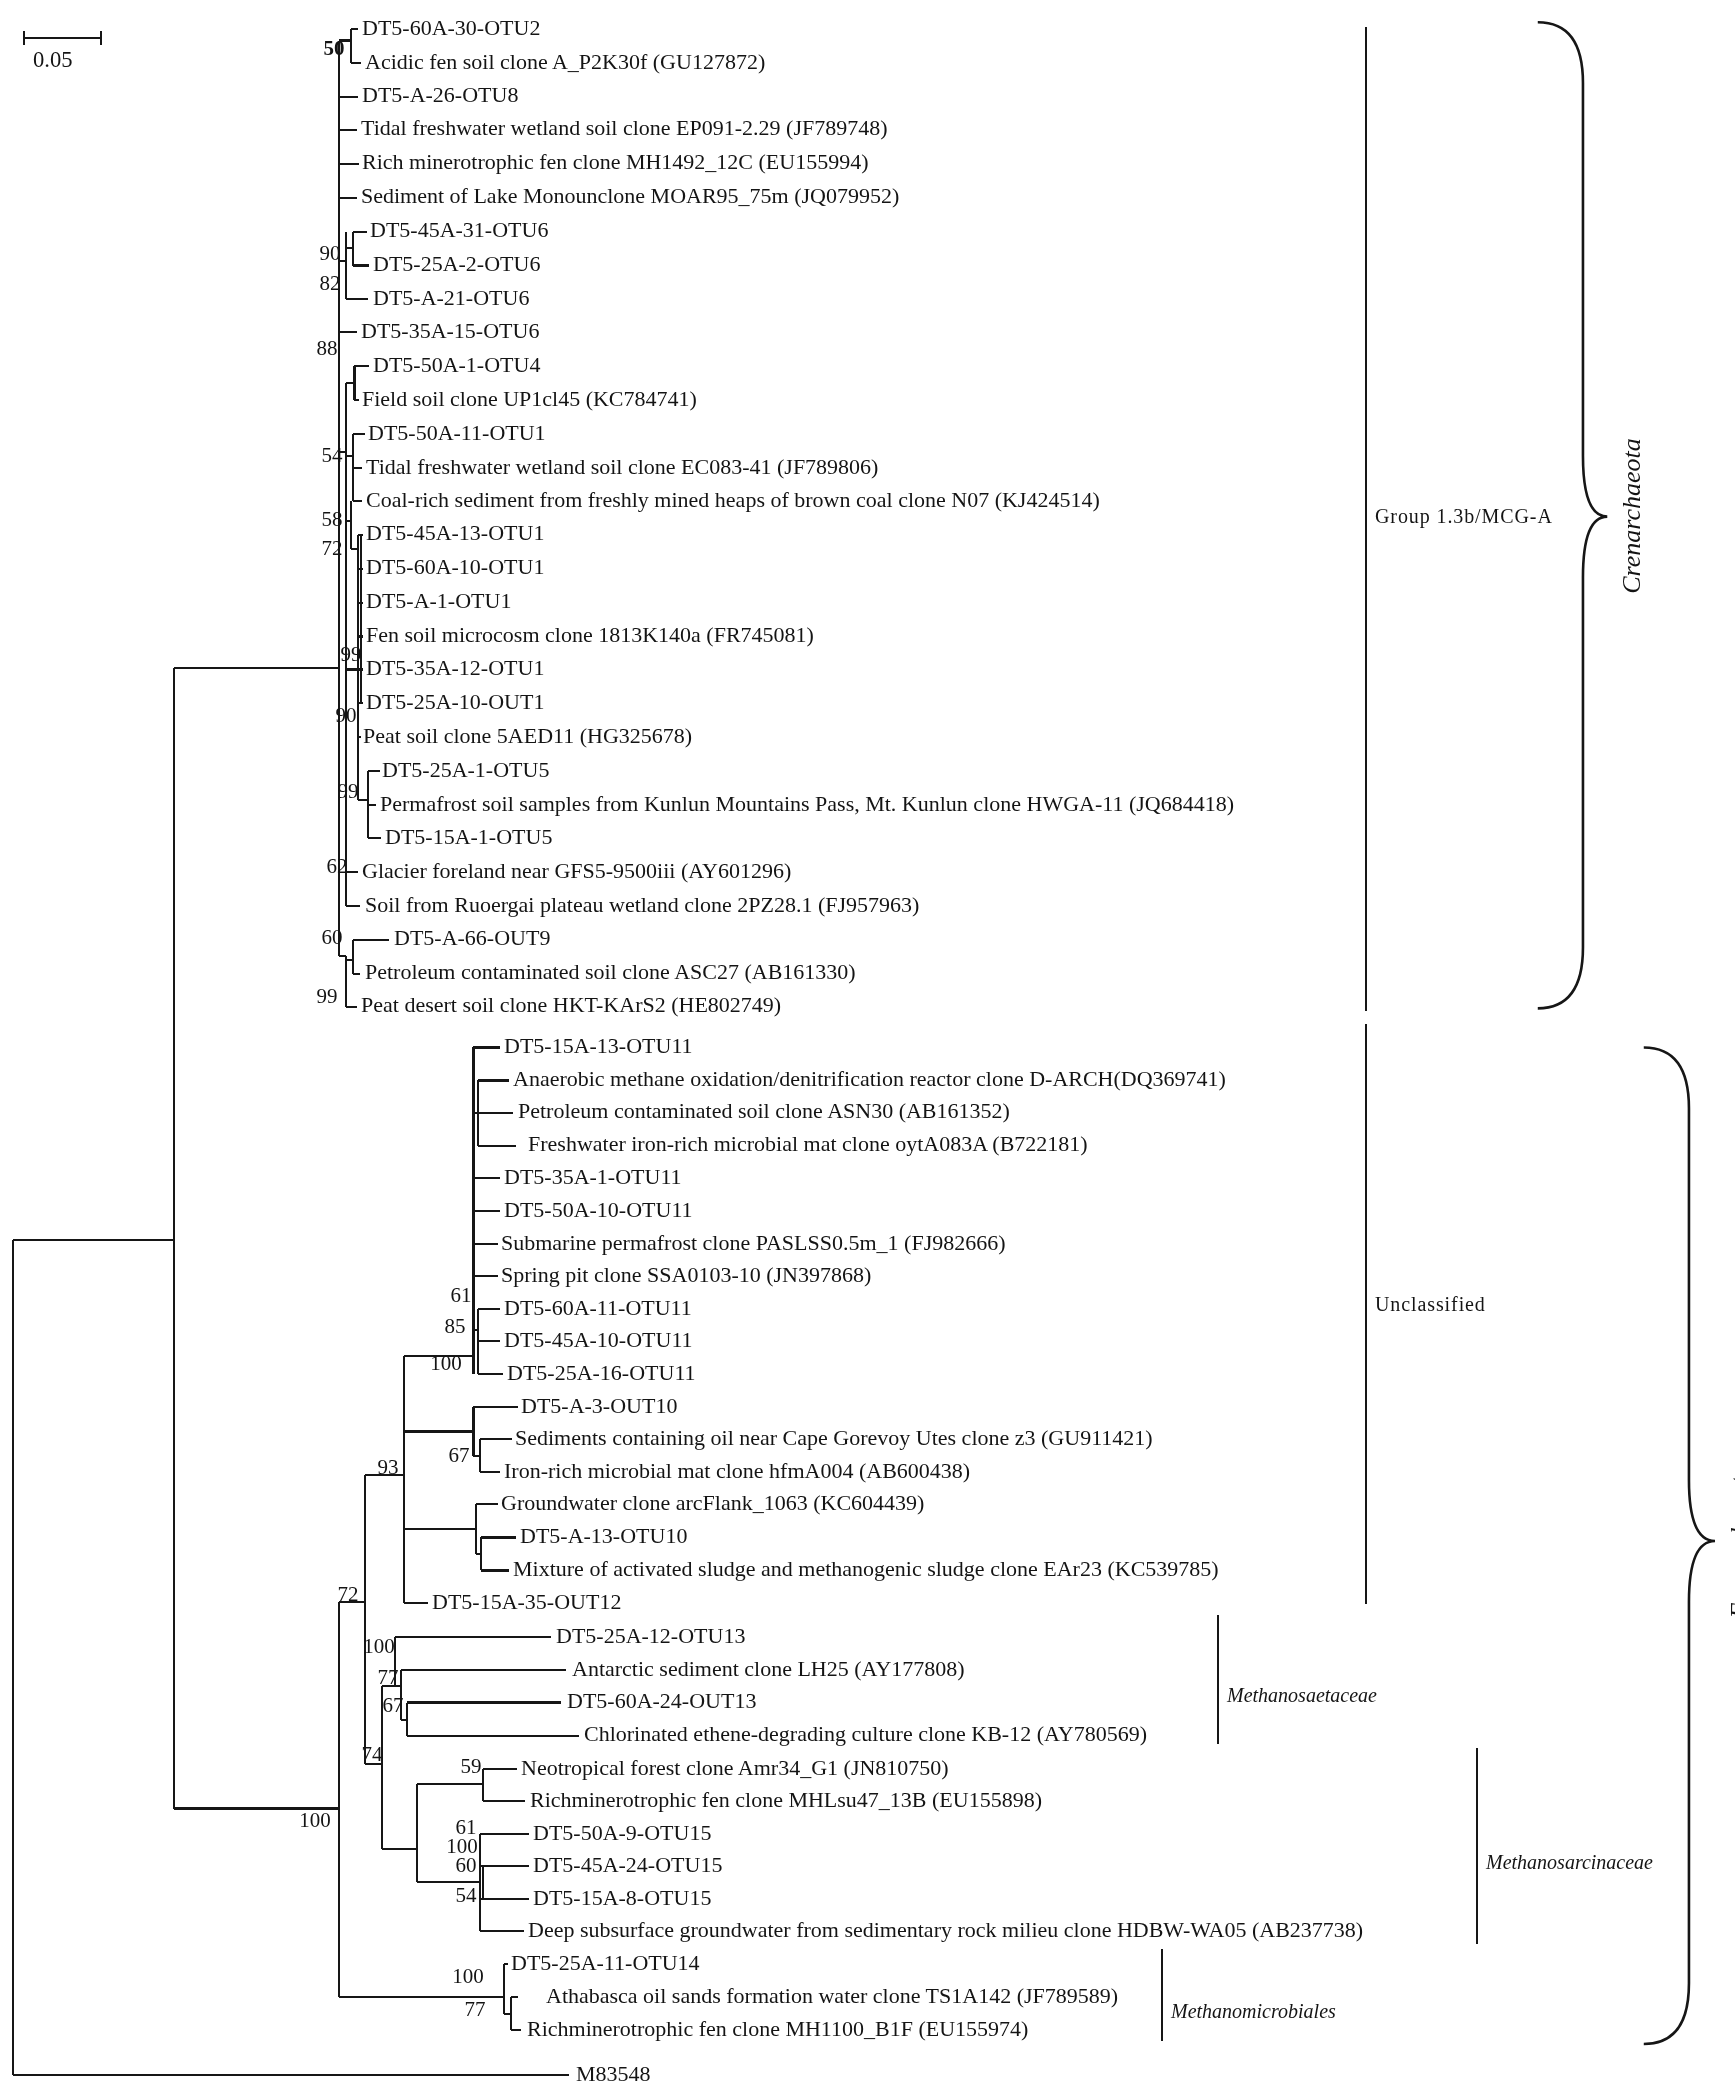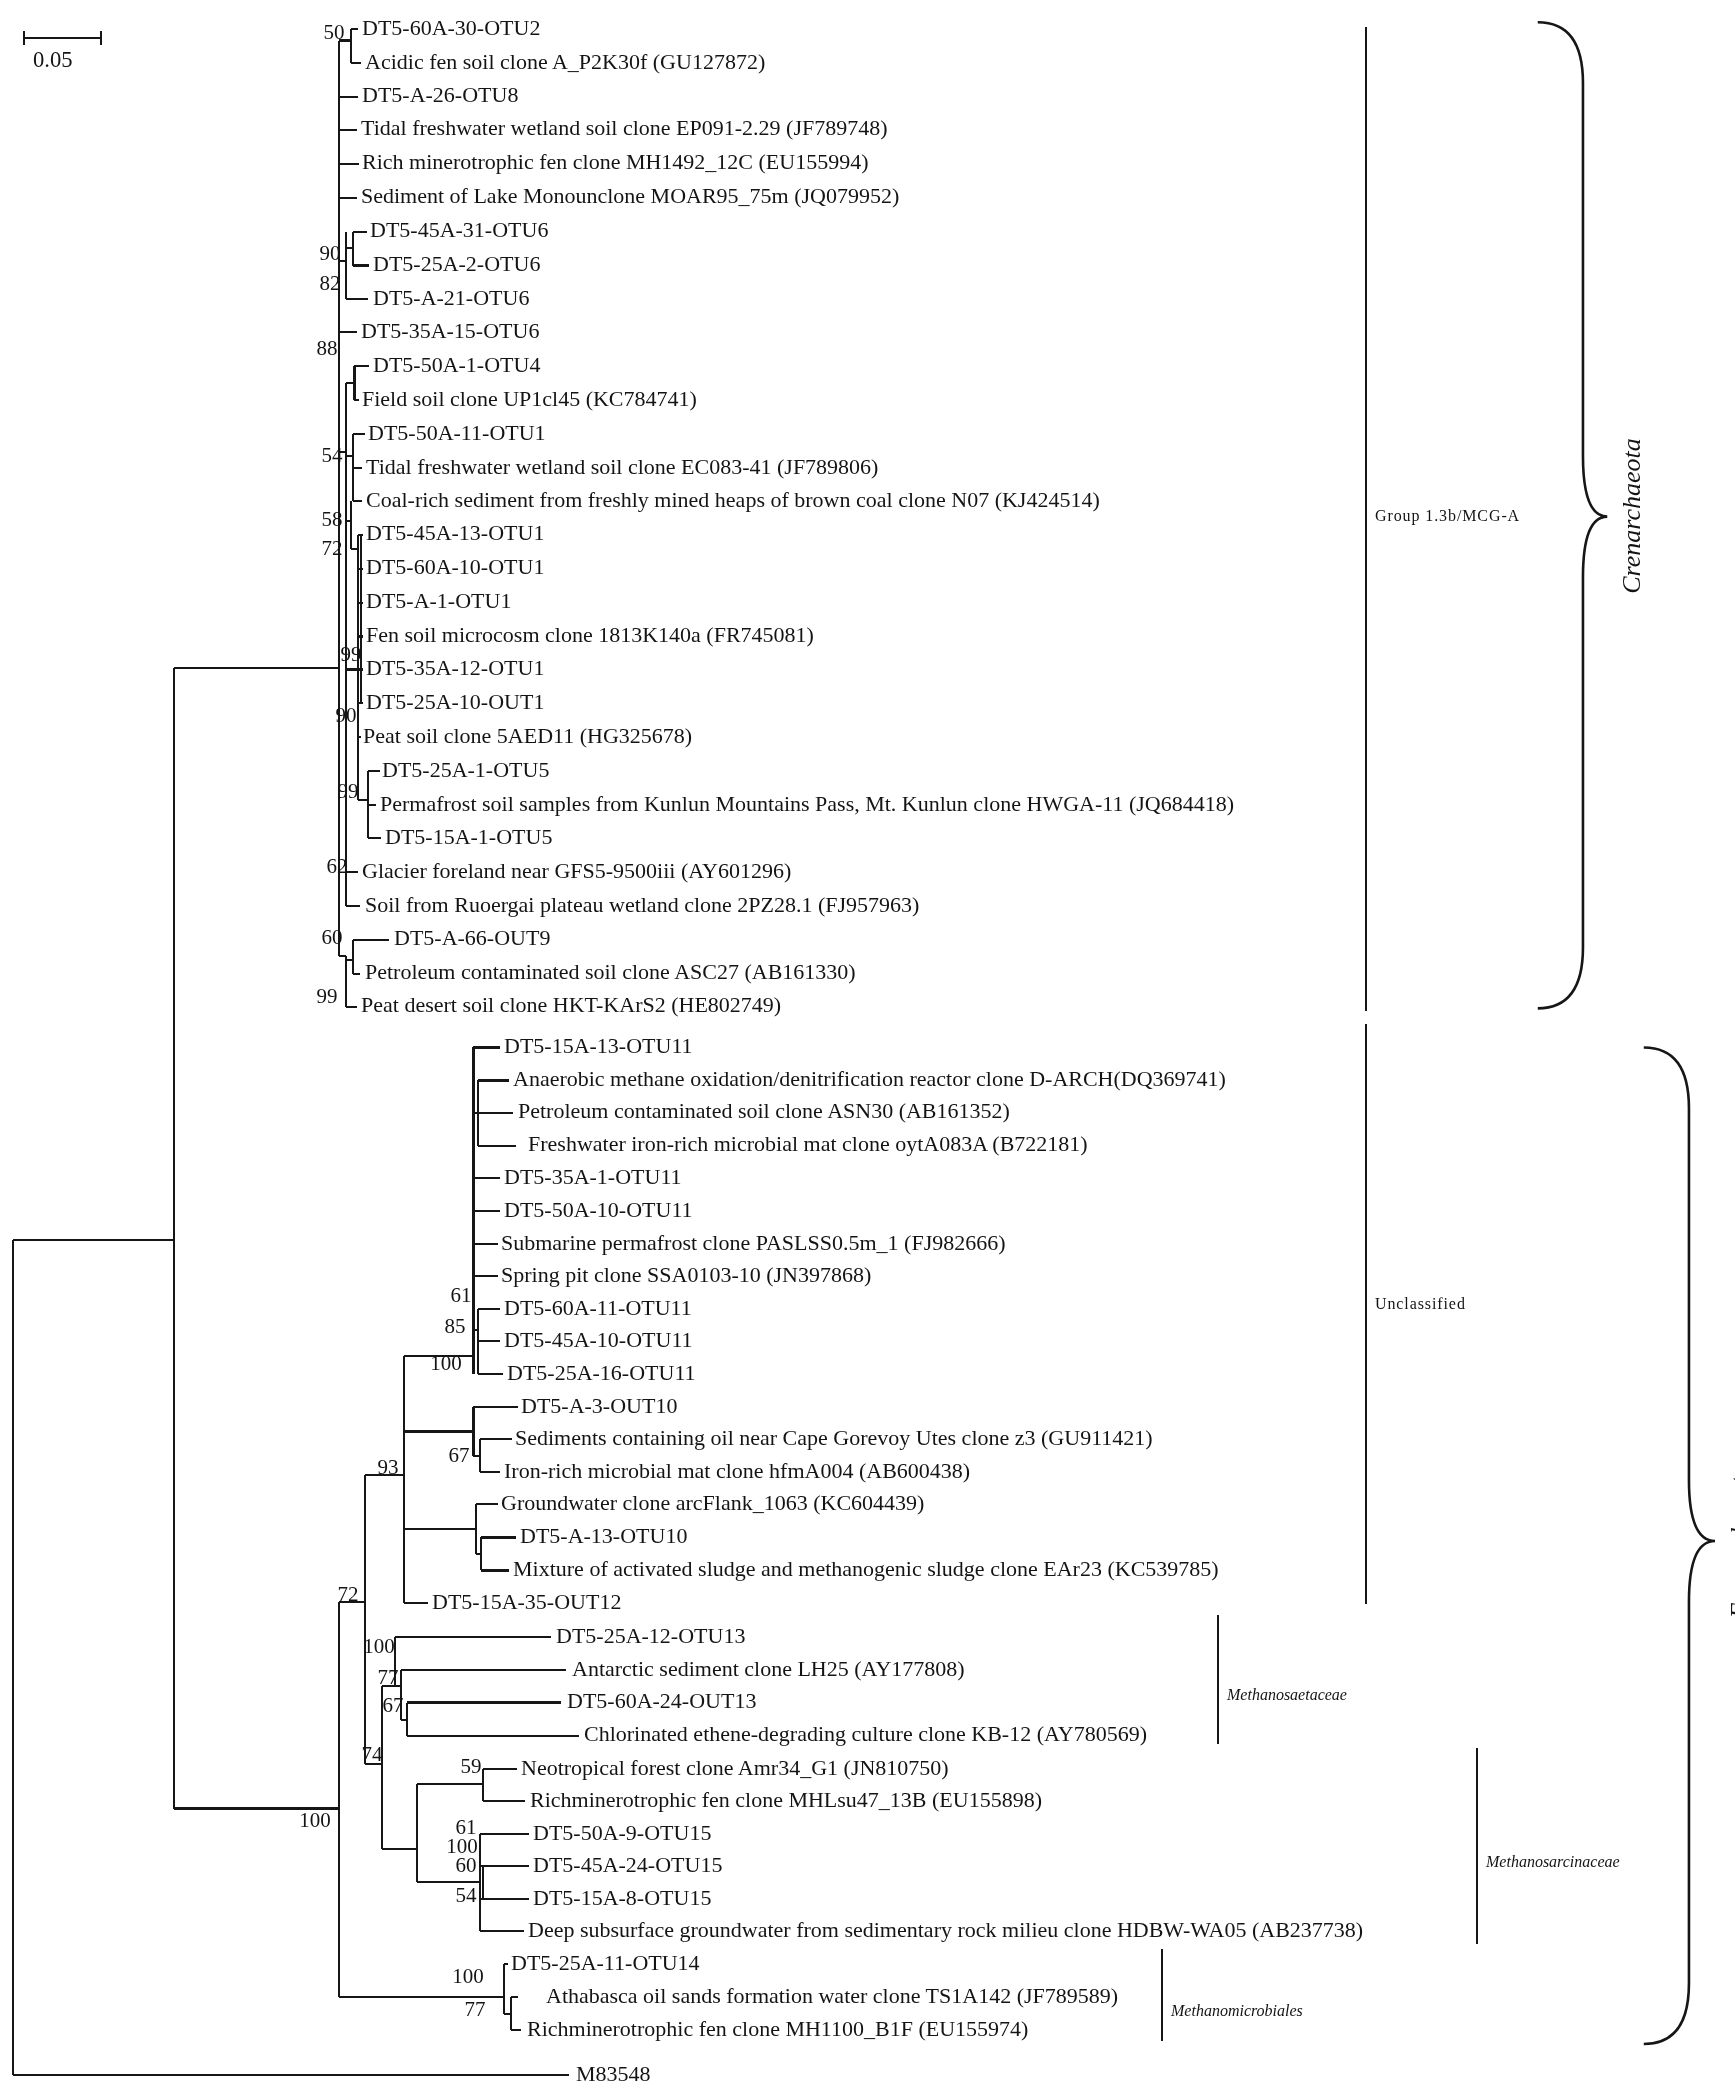--- a/index.html
+++ b/index.html
@@ -21,21 +21,21 @@
   }
   .bs{
     position:absolute;
     transform:translate(-50%,-50%);
     font-size:21px;
     white-space:nowrap;
   }
   .group-label{
     position:absolute;
     transform:translateY(-50%);
-    font-size:16px;
+    font-size:20px;
     letter-spacing:0.9px;
     white-space:nowrap;
   }
   .group-label.it{font-style:italic;letter-spacing:0;margin-top:16px;}
   .phylum-label{
     position:absolute;
     transform:translate(-50%,-50%) rotate(-90deg);
     font-size:26px;
     font-style:italic;
     white-space:nowrap;
@@ -248,21 +248,21 @@
       <span class="leaf" style="left: 521px; top: 1769px;">Neotropical forest clone Amr34_G1 (JN810750)</span>
       <span class="leaf" style="left: 530px; top: 1801px;">Richminerotrophic fen clone MHLsu47_13B (EU155898)</span>
       <span class="leaf" style="left: 533px; top: 1834px;">DT5-50A-9-OTU15</span>
       <span class="leaf" style="left: 533px; top: 1866px;">DT5-45A-24-OTU15</span>
       <span class="leaf" style="left: 533px; top: 1899px;">DT5-15A-8-OTU15</span>
       <span class="leaf" style="left: 528px; top: 1931px;">Deep subsurface groundwater from sedimentary rock milieu clone HDBW-WA05 (AB237738)</span>
       <span class="leaf" style="left: 511px; top: 1964px;">DT5-25A-11-OTU14</span>
       <span class="leaf" style="left: 521px; top: 1997px; margin-left: 25px;">Athabasca oil sands formation water clone TS1A142 (JF789589)</span>
       <span class="leaf" style="left: 527px; top: 2030px;">Richminerotrophic fen clone MH1100_B1F (EU155974)</span>
       <span class="leaf" style="left: 576px; top: 2075px;">M83548</span>
-      <span class="bs" style="left: 334px; top: 32px;">50</span>
+      <span class="bs" style="left: 334px; top: 48px; font-weight: bold;">50</span>
       <span class="bs" style="left: 330px; top: 253px;">90</span>
       <span class="bs" style="left: 330px; top: 283px;">82</span>
       <span class="bs" style="left: 327px; top: 348px;">88</span>
       <span class="bs" style="left: 332px; top: 455px;">54</span>
       <span class="bs" style="left: 332px; top: 519px;">58</span>
       <span class="bs" style="left: 332px; top: 548px;">72</span>
       <span class="bs" style="left: 351px; top: 654px;">99</span>
       <span class="bs" style="left: 346px; top: 715px;">90</span>
       <span class="bs" style="left: 348px; top: 791px;">99</span>
       <span class="bs" style="left: 337px; top: 866px;">62</span>

